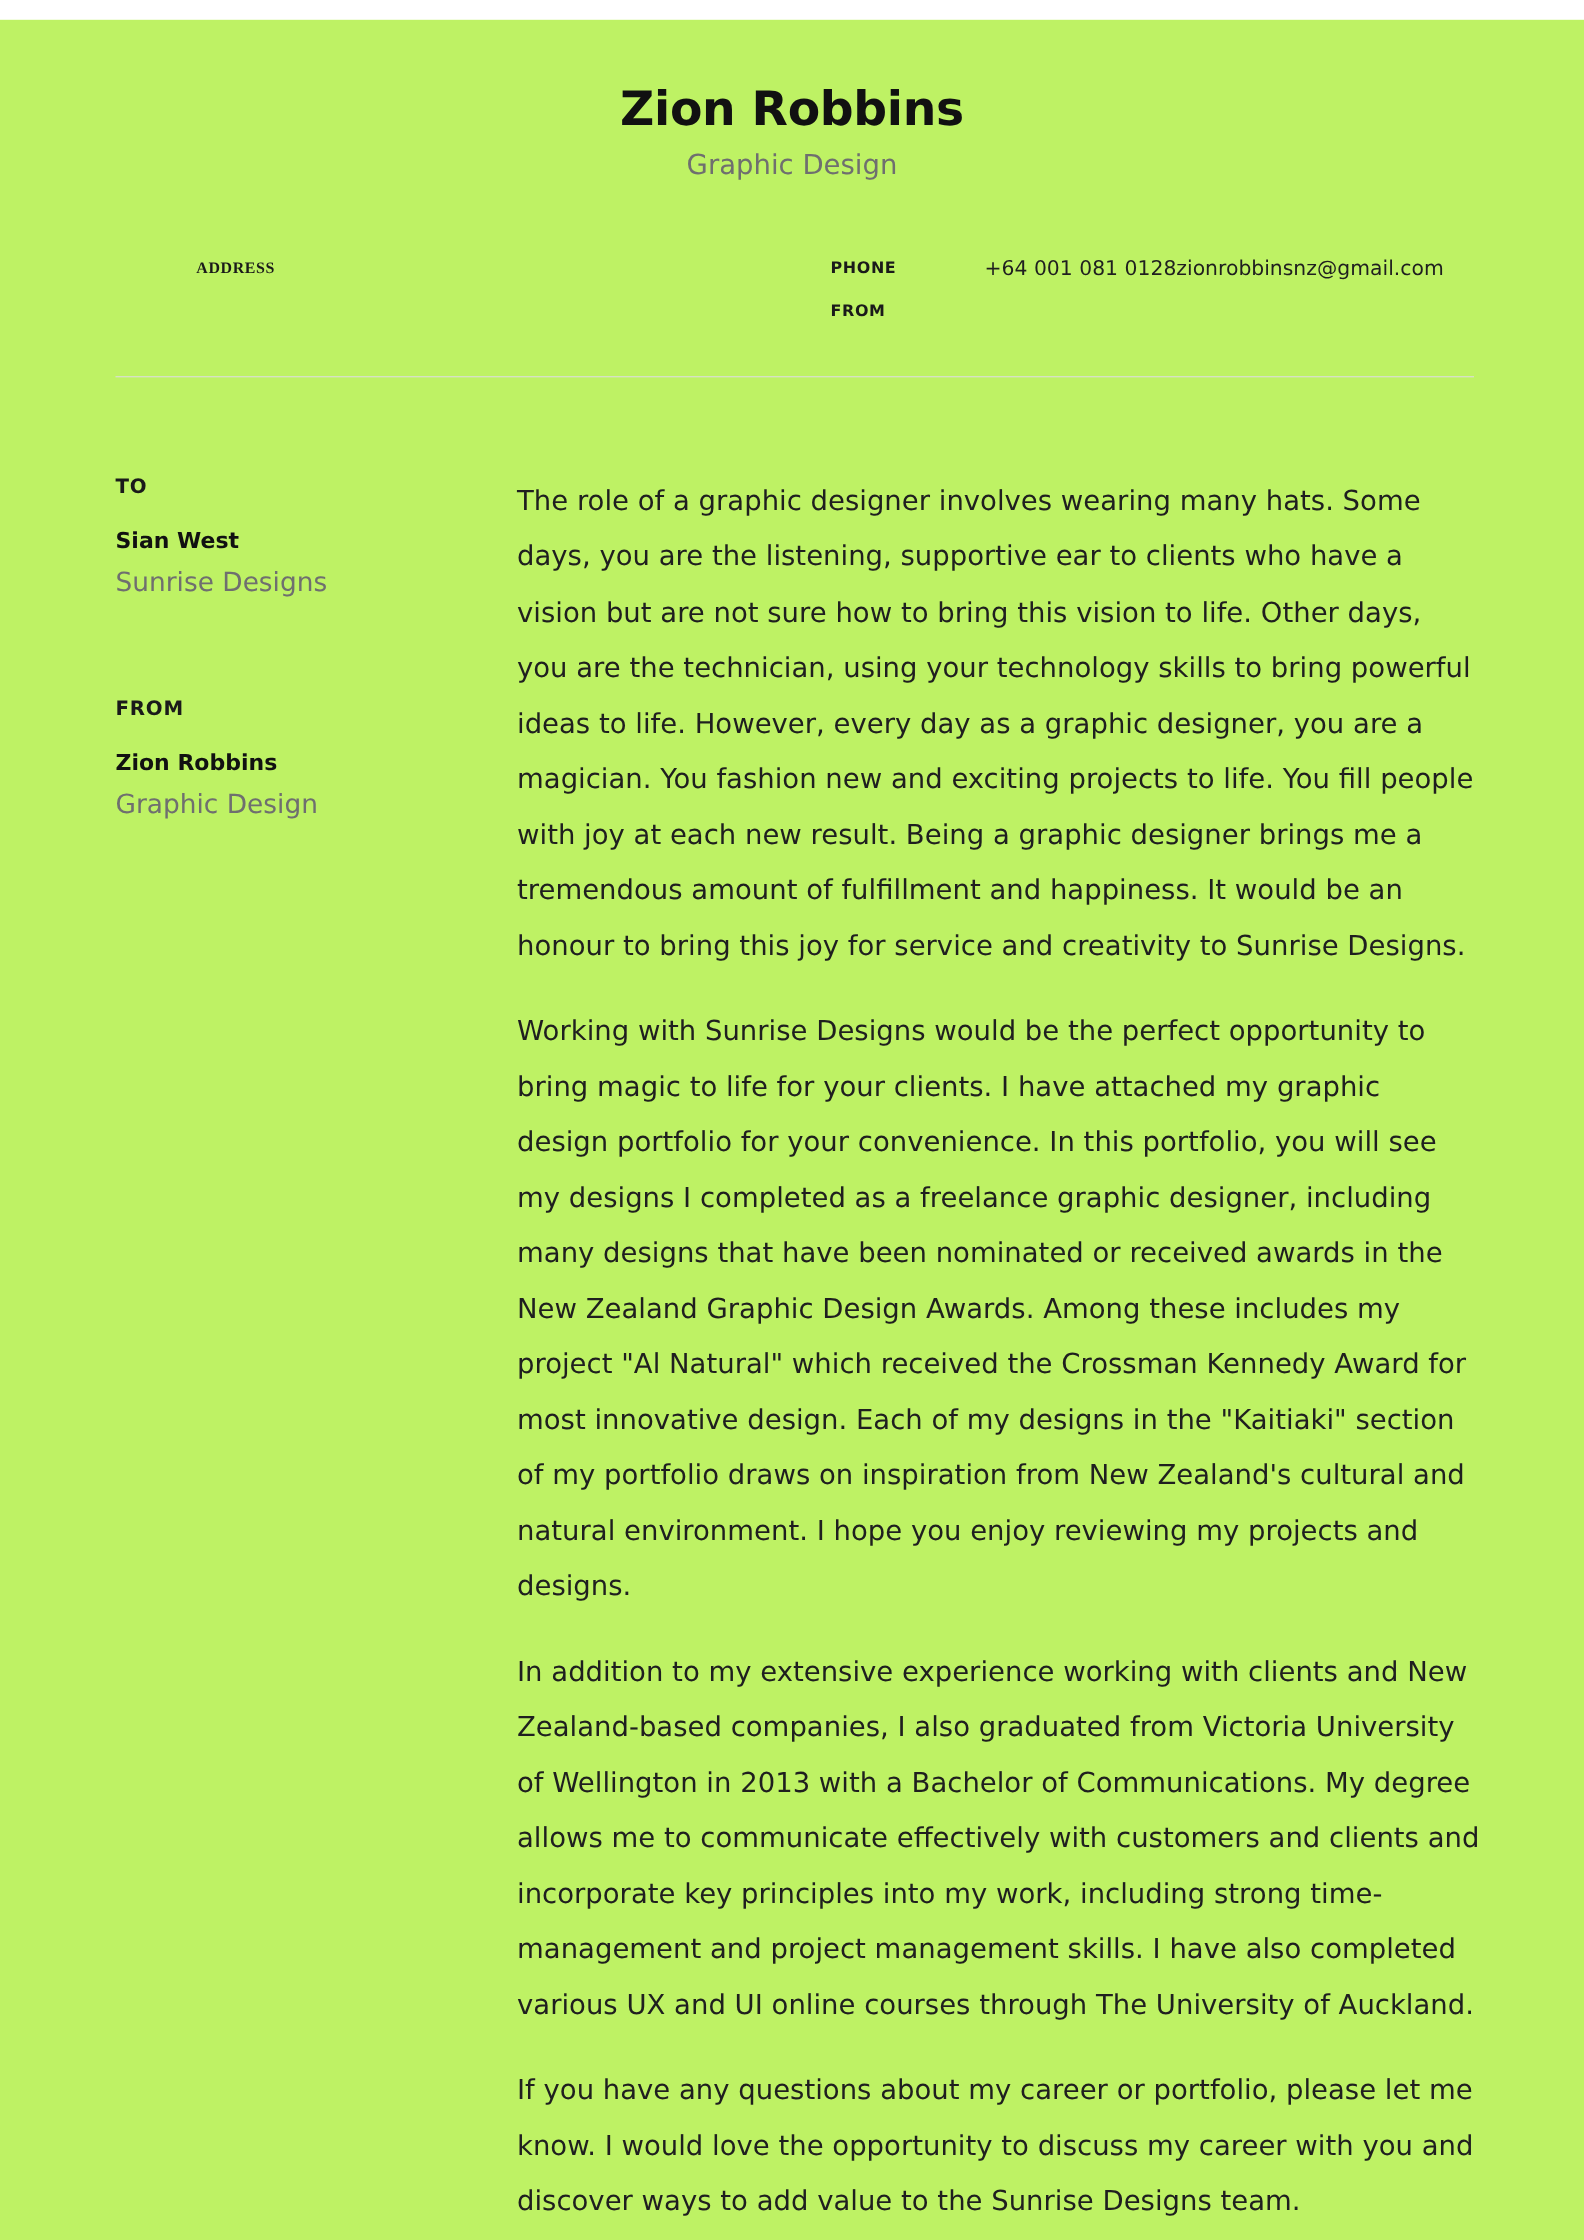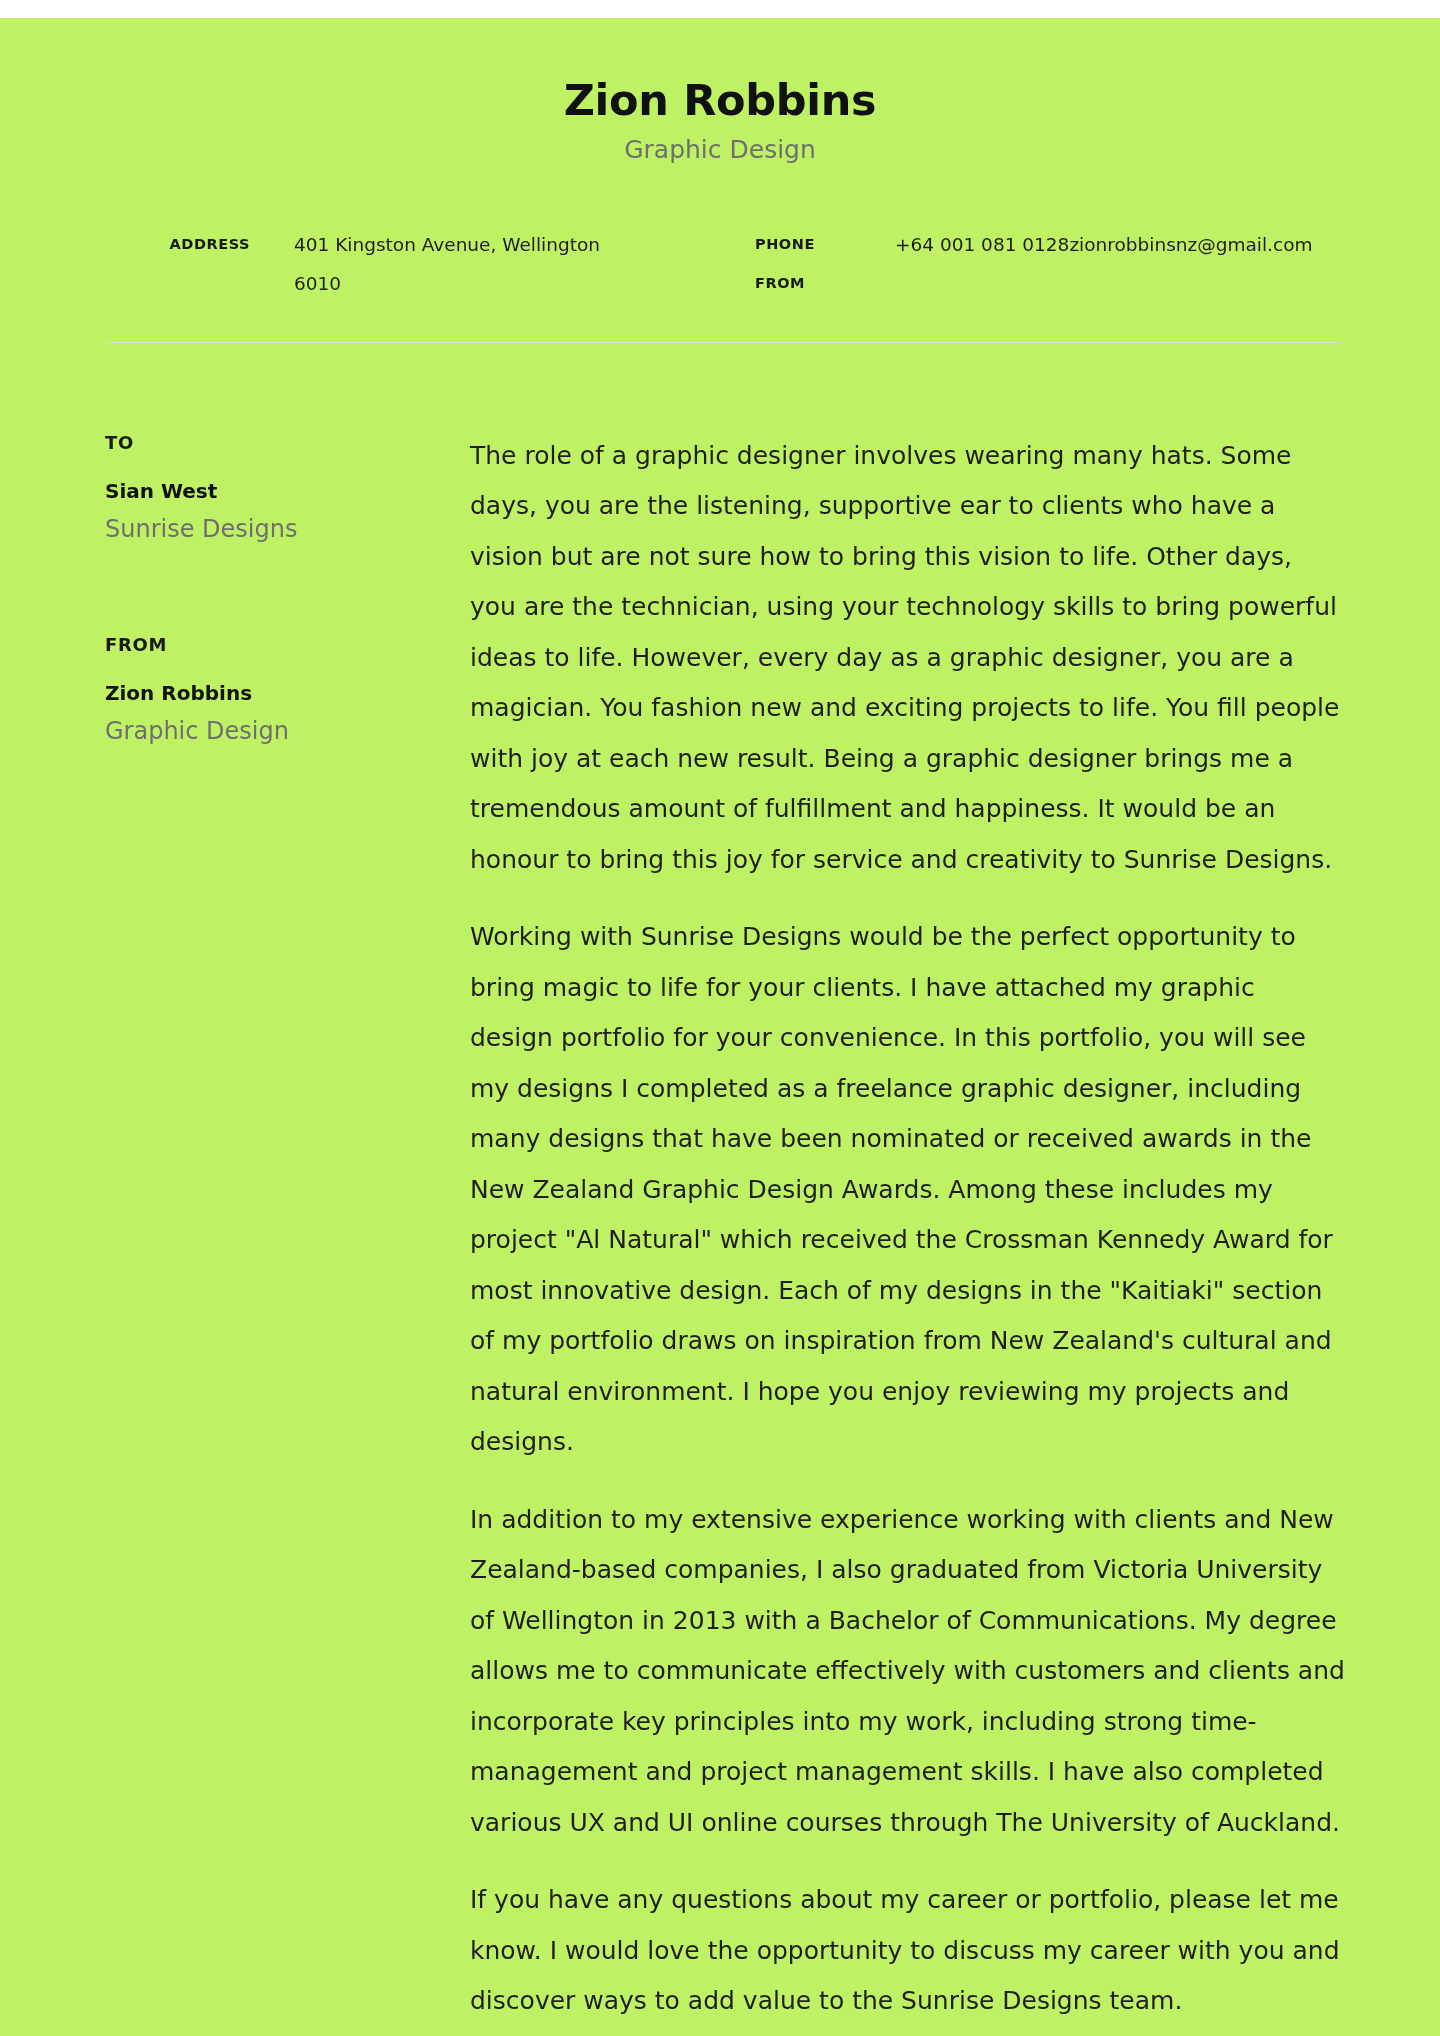--- a/index.html
+++ b/index.html
@@ -72,21 +72,21 @@
     line-height: 39px;
     white-space: nowrap;
   }
   .contact-value {
     font-size: 18.5px;
     font-weight: 400;
     color: #1f1f1f;
     line-height: 39px;
     white-space: nowrap;
   }
-  .left .contact-labels { width: 145px; text-align: right; padding-right: 0; }
+  .left .contact-labels { width: 145px; text-align: right; padding-right: 0; font-family: Liberation Serif, serif; }
   .left .contact-values { margin-left: 44px; }
   .right .contact-labels { width: 92px; text-align: left; }
   .right .contact-values { margin-left: 48px; }
 
   .address-lines { display: flex; flex-direction: column; }
 
   
   .divider {
     height: 1px;
     background: #dddddd;
@@ -171,24 +171,20 @@
   <div class="header">
     <h1 class="doc-title">Zion Robbins</h1>
     <div class="doc-subtitle">Graphic Design</div>
   </div>
 
   <div class="contact-strip">
 
     <div class="contact-col left">
       <div class="contact-labels">
         <span class="contact-label">ADDRESS</span>
-      </div>
-      <div class="contact-values address-lines">
-        <span class="contact-value">401 Kingston Avenue, Wellington</span>
-        <span class="contact-value">6010</span>
       </div>
     </div>
 
     <div class="contact-col right">
       <div class="contact-labels">
         <span class="contact-label">PHONE</span>
         <span class="contact-label">FROM</span>
       </div>
       <div class="contact-values">
         <span class="contact-value">+64 001 081 0128</span>

